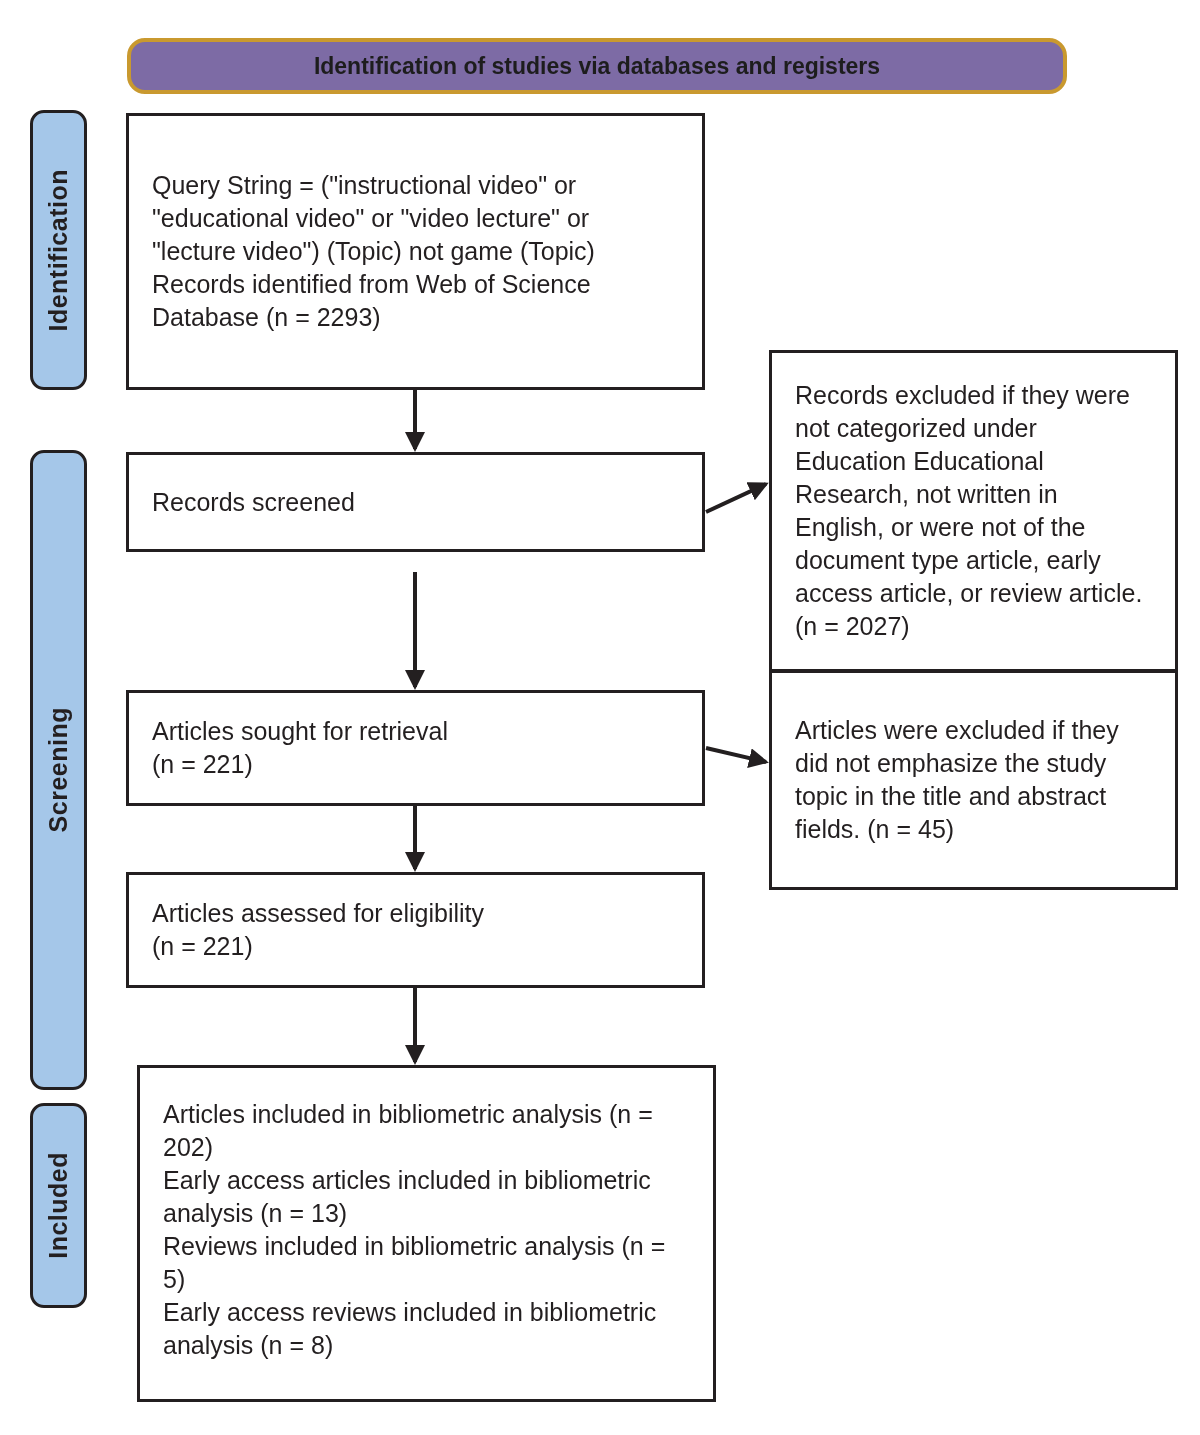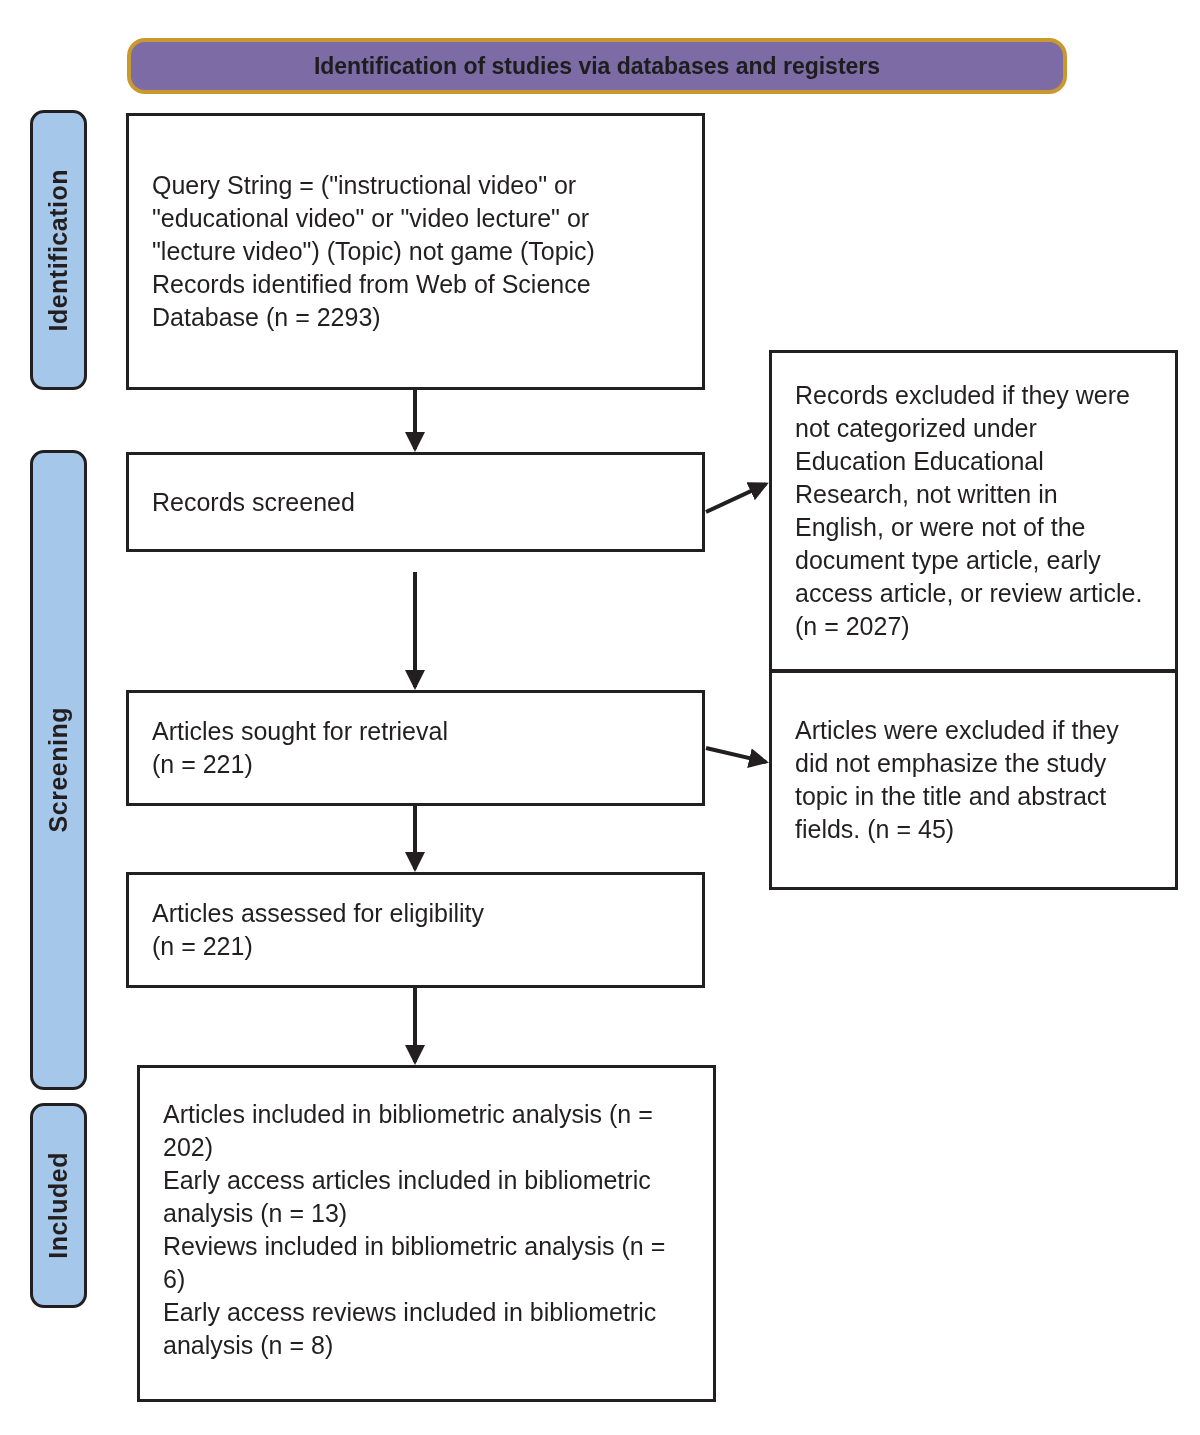--- a/index.html
+++ b/index.html
@@ -118,21 +118,21 @@
   </div>
 
   <div class="box box-assessed">
     <p>Articles assessed for eligibility</p>
     <p>(n = 221)</p>
   </div>
 
   <div class="box box-included">
     <p>Articles included in bibliometric analysis (n = 202)</p>
     <p>Early access articles included in bibliometric analysis (n = 13)</p>
-    <p>Reviews included in bibliometric analysis (n = 6)</p>
+    <p>Reviews included in bibliometric analysis (n = 5)</p>
     <p>Early access reviews included in bibliometric analysis (n = 8)</p>
   </div>
 
   <div class="box box-excluded-1">
     <p>Records excluded if they were not categorized under Education Educational Research, not written in English, or were not of the document type article, early access article, or review article. (n = 2027)</p>
   </div>
 
   <div class="box box-excluded-2">
     <p>Articles were excluded if they did not emphasize the study topic in the title and abstract fields. (n = 45)</p>
   </div>

